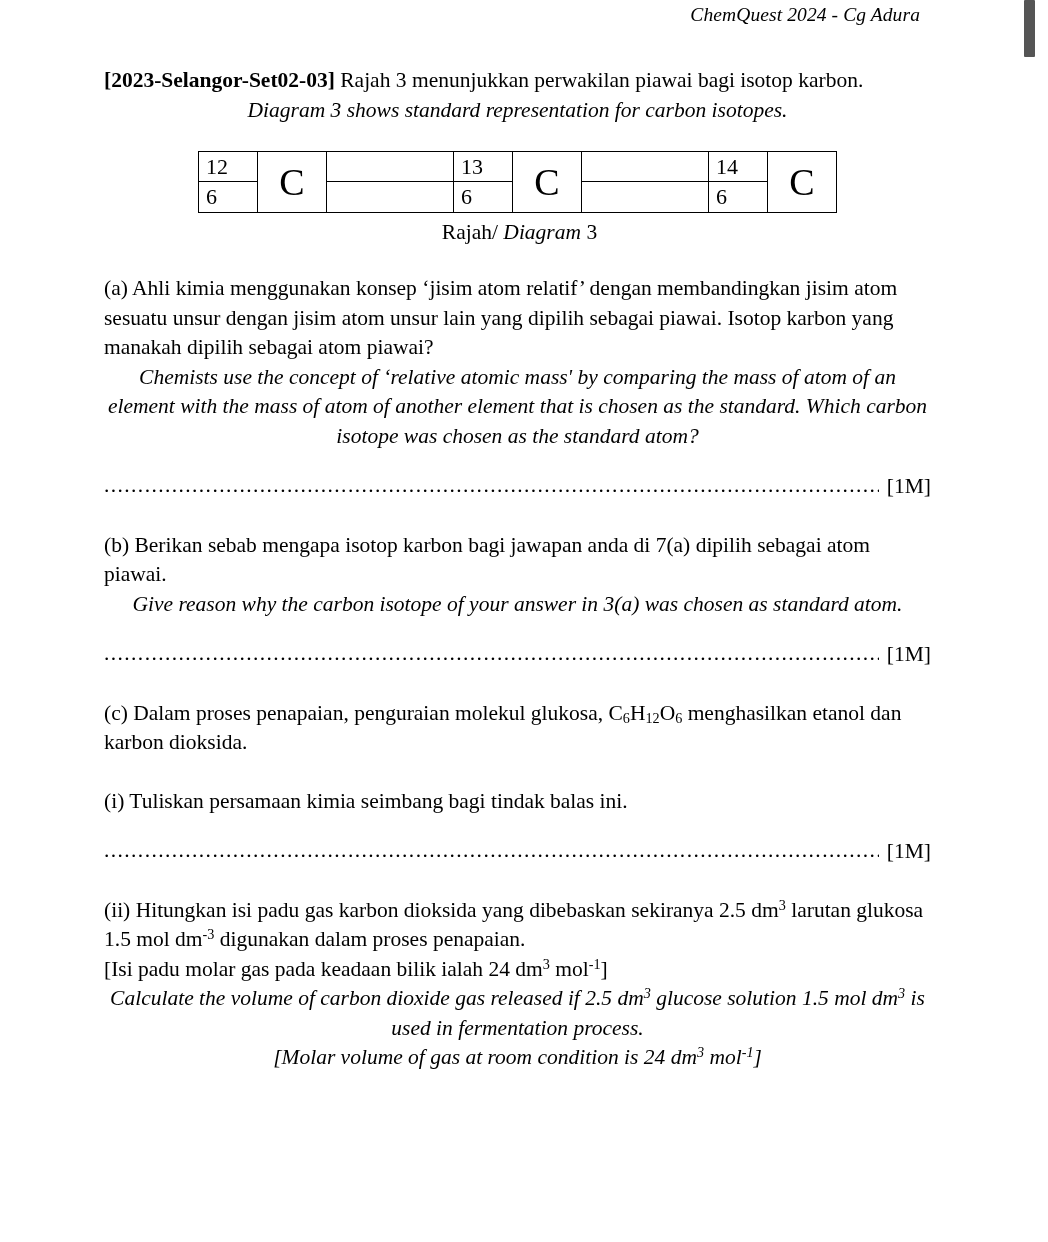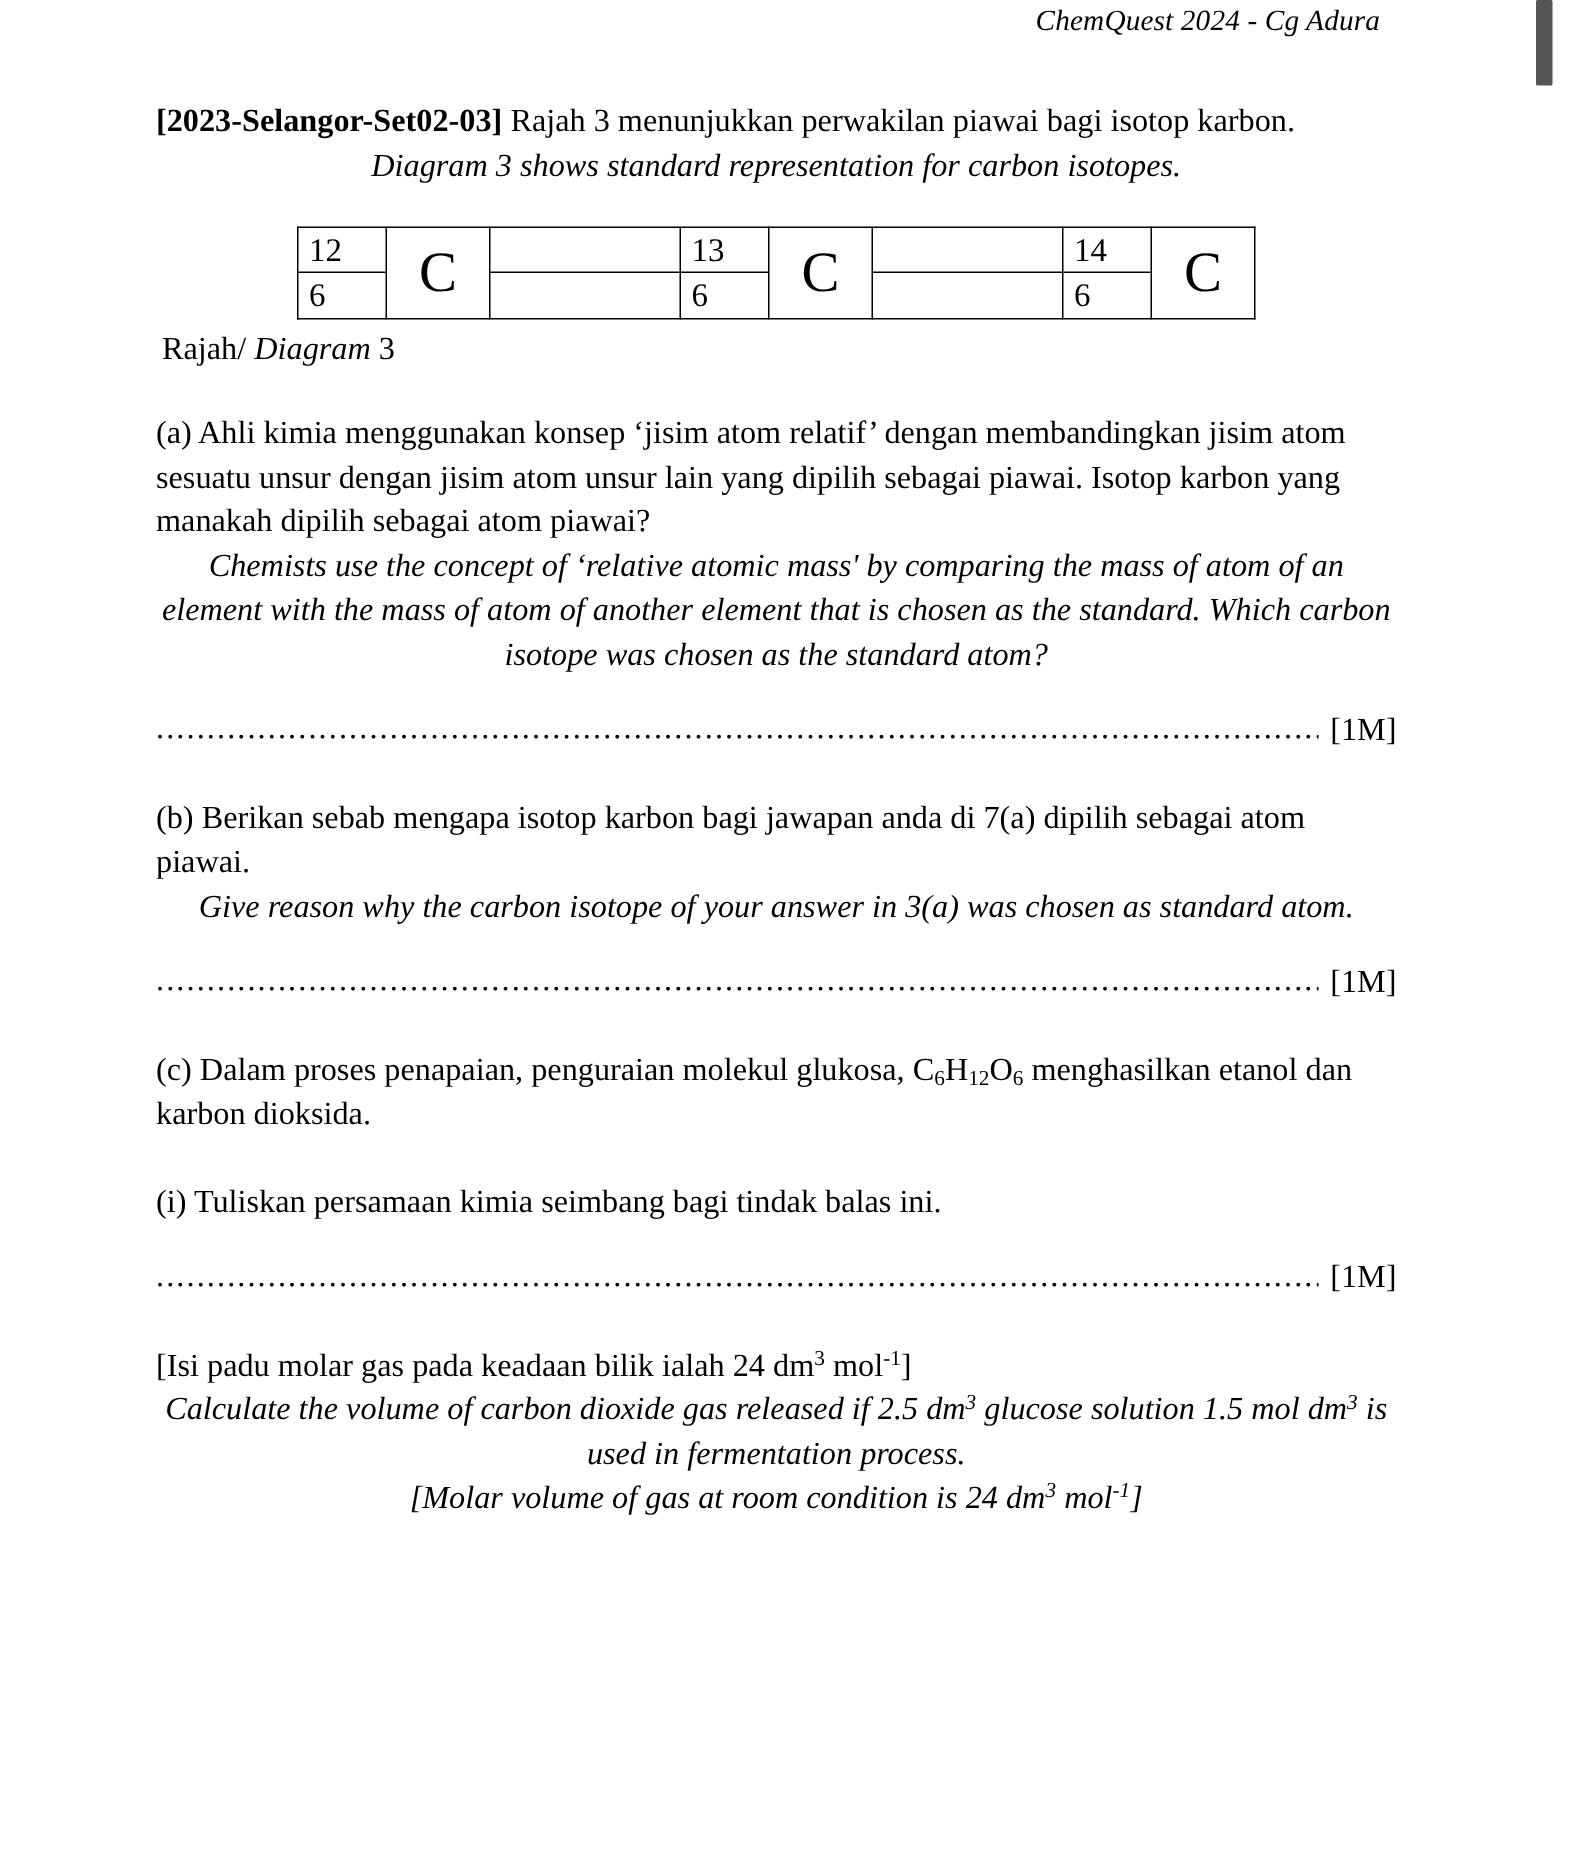--- a/index.html
+++ b/index.html
@@ -119,21 +119,21 @@
     position: relative;
   }
   .spacer-cell .top,
   .spacer-cell .bot {
     height: 30px;
     box-sizing: border-box;
   }
   .spacer-cell .top { border-bottom: 1px solid #000000; }
 
   .diagram-caption {
-    text-align: left;
+    text-align: center;
     font-size: 21.5px;
     margin-top: 7px;
     margin-left: 4px;
   }
   .diagram-caption .it { font-style: italic; }
 
   
   .answer-line {
     display: flex;
     align-items: flex-end;
@@ -245,20 +245,21 @@
 
     <div class="small-gap"></div>
 
     <div class="answer-line">
       <span class="dots">...........................................................................................................................................................................</span>
       <span class="marks">[1M]</span>
     </div>
 
     <div class="block-gap"></div>
 
+    <p class="para ms"><span>(ii) Hitungkan isi padu gas karbon dioksida yang dibebaskan sekiranya 2.5 dm</span><sup>3</sup><span> larutan glukosa 1.5 mol dm</span><sup>-3</sup><span> digunakan dalam proses penapaian.</span></p>
 
     <p class="para ms"><span>[Isi padu molar gas pada keadaan bilik ialah 24 dm</span><sup>3</sup><span> mol</span><sup>-1</sup><span>]</span></p>
 
     <p class="para en"><span>Calculate the volume of carbon dioxide gas released if 2.5 dm</span><sup>3</sup><span> glucose solution 1.5 mol dm</span><sup>3</sup><span> is used in fermentation process.</span></p>
 
     <p class="para en"><span>[Molar volume of gas at room condition is 24 dm</span><sup>3</sup><span> mol</span><sup>-1</sup><span>]</span></p>
 
   </div>
 </div>
 

